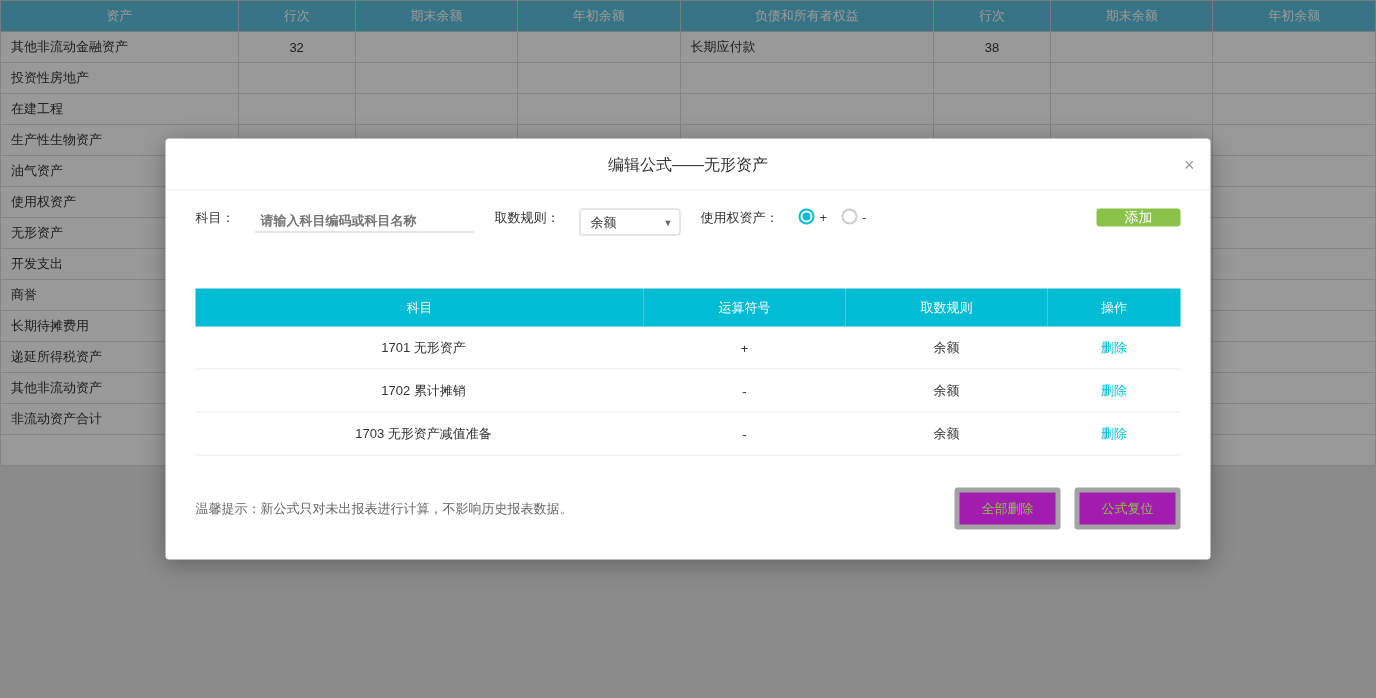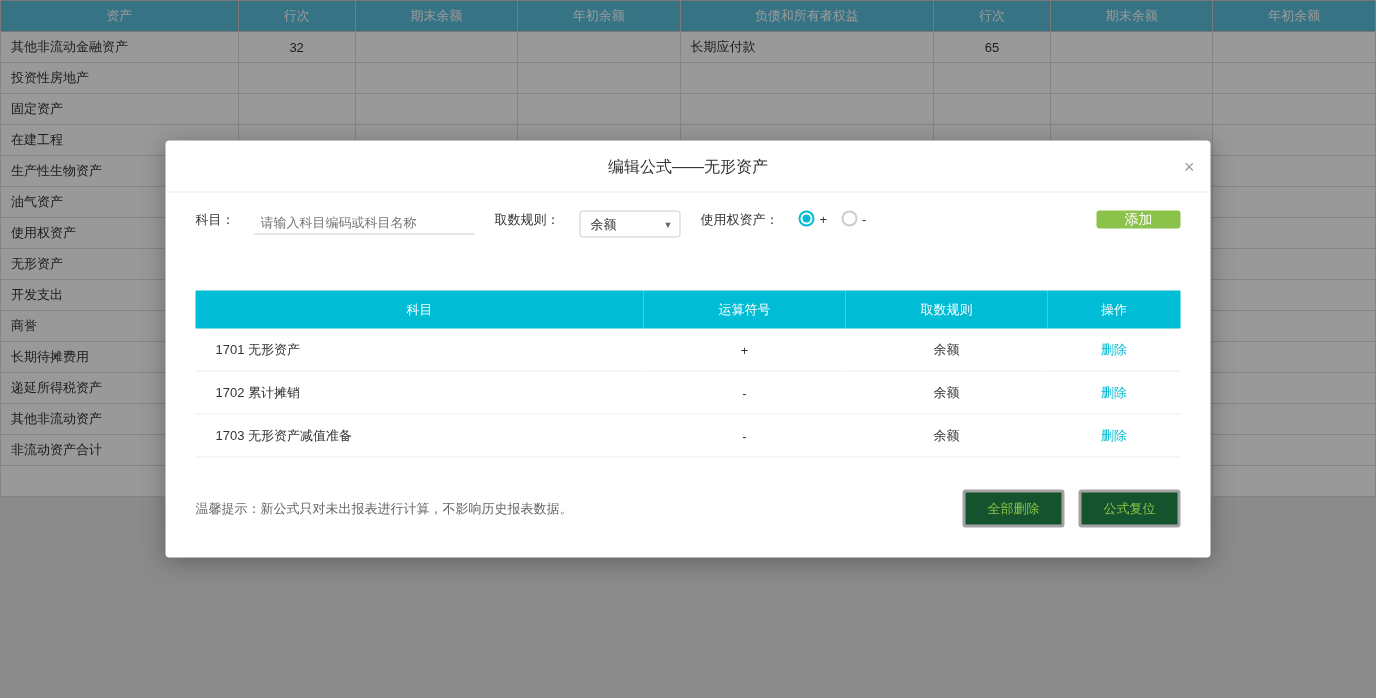--- a/index.html
+++ b/index.html
@@ -110,20 +110,21 @@
     }
     .form-input {
       border: none;
       border-bottom: 1px solid #ccc;
       outline: none;
       padding: 4px 6px;
       font-size: 13px;
       color: #999;
       width: 220px;
       background: transparent;
+      font-weight: bold;
     }
     .form-select {
       border: 1px solid #ccc;
       border-radius: 3px;
       padding: 5px 24px 5px 10px;
       font-size: 13px;
       color: #333;
       background: #fff;
       appearance: none;
       -webkit-appearance: none;
@@ -212,21 +213,21 @@
       border: none;
     }
     .data-table tbody tr td {
       text-align: center;
       padding: 12px 12px;
       border-bottom: 1px solid #eee;
       color: #333;
       font-size: 13px;
     }
     .data-table tbody tr td.subject-cell {
-      text-align: left;
+      text-align: center;
       padding-left: 20px;
     }
     .data-table tbody tr:last-child td {
       border-bottom: 1px solid #eee;
     }
     .delete-link {
       color: #00bcd4;
       cursor: pointer;
       text-decoration: none;
       font-size: 13px;
@@ -242,22 +243,22 @@
     }
     .tip-text {
       color: #666;
       font-size: 13px;
     }
     .footer-btns {
       display: flex;
       gap: 14px;
     }
     .btn-outline {
-      background: #14532d;
-      border: 3px solid #a3a3a3;
+      background: #a21caf;
+      border: 5px solid #a3a3a3;
       color: #8bc34a;
       border-radius: 3px;
       padding: 7px 22px;
       font-size: 13px;
       cursor: pointer;
     }
   </style>
 </head>
 <body>
 
@@ -277,36 +278,26 @@
         </tr>
     </thead>
     <tbody id="bg-body">
 
     <tr>
           <td class="row-label">其他非流动金融资产</td>
           <td>32</td>
           <td></td>
           <td></td>
           <td class="row-label">长期应付款</td>
-          <td>65</td>
+          <td>38</td>
           <td></td>
           <td></td>
         </tr>
         <tr>
           <td class="row-label">投资性房地产</td>
-          <td></td>
-          <td></td>
-          <td></td>
-          <td class="row-label"></td>
-          <td></td>
-          <td></td>
-          <td></td>
-        </tr>
-        <tr>
-          <td class="row-label">固定资产</td>
           <td></td>
           <td></td>
           <td></td>
           <td class="row-label"></td>
           <td></td>
           <td></td>
           <td></td>
         </tr>
         <tr>
           <td class="row-label">在建工程</td>

